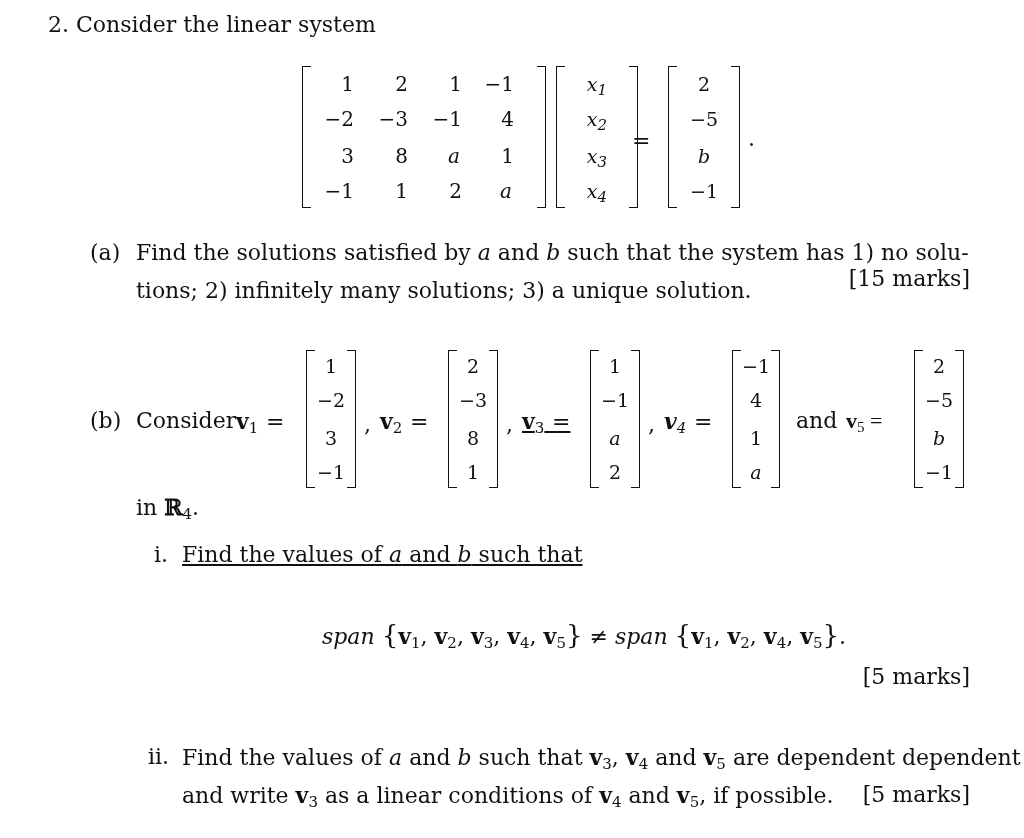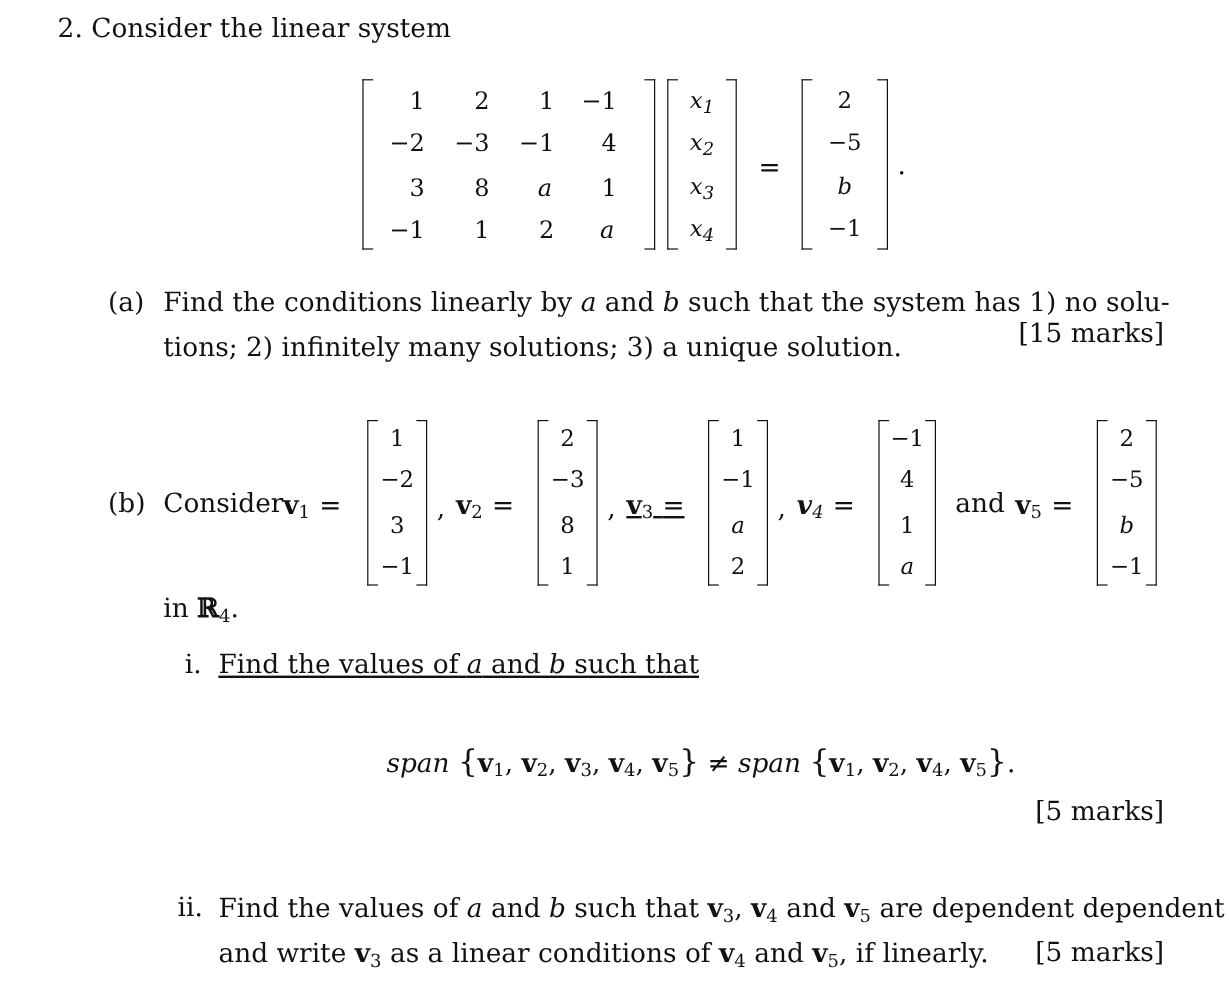--- a/index.html
+++ b/index.html
@@ -58,21 +58,21 @@
   <div class="cell" style="right:138px; top:78px;">8</div>
   <div class="cell italic" style="right:86px; top:78px;">a</div>
   <div class="cell" style="right:32px; top:78px;">1</div>
 
   <div class="cell" style="right:192px; top:113px;">−1</div>
   <div class="cell" style="right:138px; top:113px;">1</div>
   <div class="cell" style="right:84px; top:113px;">2</div>
   <div class="cell italic" style="right:34px; top:113px;">a</div>
 </div>
 
-<div class="matrix" style="left:556px; top:66px; width:58px; height:142px;">
+<div class="matrix" style="left:556px; top:66px; width:82px; height:142px;">
   <div class="br l"></div>
   <div class="br r"></div>
   <div class="vcell italic" style="top:6px;"><span>x</span><sub>1</sub></div>
   <div class="vcell italic" style="top:41px;"><span>x</span><sub>2</sub></div>
   <div class="vcell italic" style="top:78px;"><span>x</span><sub>3</sub></div>
   <div class="vcell italic" style="top:113px;"><span>x</span><sub>4</sub></div>
 </div>
 
 <div class="abs txt" style="left:632px; top:128px;">=</div>
 
@@ -81,21 +81,21 @@
   <div class="br r"></div>
   <div class="vcell" style="top:6px;">2</div>
   <div class="vcell" style="top:41px;">−5</div>
   <div class="vcell italic" style="top:78px;">b</div>
   <div class="vcell" style="top:113px;">−1</div>
 </div>
 <div class="abs txt" style="left:748px; top:126px;">.</div>
 
 <div class="abs txt" style="left:90px; top:240px;">(a)</div>
 <div class="abs txt" style="left:136px; top:240px;">
-  <span>Find the conditions linearly by </span><span class="it">a</span><span> and </span><span class="it">b</span><span> such that the system has 1) no solu-</span>
+  <span>Find the solutions satisfied by </span><span class="it">a</span><span> and </span><span class="it">b</span><span> such that the system has 1) no solu-</span>
 </div>
 <div class="abs txt" style="left:136px; top:278px;">tions; 2) infinitely many solutions; 3) a unique solution.</div>
 <div class="abs txt" style="right:54px; top:266px;">[15 marks]</div>
 
 <div class="abs txt" style="left:90px; top:408px;">(b)</div>
 <div class="abs txt" style="left:136px; top:408px;">Consider</div>
 
 <div class="abs txt bold" style="left:236px; top:408px;"><span>v</span><sub style="font-weight:normal">1</sub> <span style="font-weight:normal">=</span></div>
 <div class="matrix" style="left:306px; top:350px; width:50px; height:138px;">
   <div class="br l"></div>
@@ -133,21 +133,21 @@
 <div class="matrix" style="left:732px; top:350px; width:48px; height:138px;">
   <div class="br l"></div>
     <div class="br r"></div>
   <div class="vcell" style="top:4px;">−1</div>
   <div class="vcell" style="top:38px;">4</div>
   <div class="vcell" style="top:76px;">1</div>
   <div class="vcell italic" style="top:110px;">a</div>
 </div>
 <div class="abs txt" style="left:796px; top:408px;">and</div>
 
-<div class="abs txt bold" style="left:846px; top:408px;"><span>v</span><sub style="font-weight:normal">5</sub> <span style="font-weight:normal">=</span></div>
+<div class="abs txt bold" style="left:846px; top:408px;font-family:Liberation Serif, serif;"><span>v</span><sub style="font-weight:normal">5</sub> <span style="font-weight:normal">=</span></div>
 <div class="matrix" style="left:914px; top:350px; width:50px; height:138px;">
   <div class="br l"></div>
     <div class="br r"></div>
   <div class="vcell" style="top:4px;">2</div>
   <div class="vcell" style="top:38px;">−5</div>
   <div class="vcell italic" style="top:76px;">b</div>
   <div class="vcell" style="top:110px;">−1</div>
 </div>
 
 <div class="abs txt" style="left:136px; top:494px;">
@@ -167,15 +167,15 @@
   <span style="font-size:26px">{</span><b>v</b><sub>1</sub>, <b>v</b><sub>2</sub>, <b>v</b><sub>4</sub>, <b>v</b><sub>5</sub><span style="font-size:26px">}</span><span>.</span>
 </div>
 
 <div class="abs txt" style="right:54px; top:664px;">[5 marks]</div>
 
 <div class="abs txt" style="left:148px; top:744px;">ii.</div>
 <div class="abs txt" style="left:182px; top:744px;">
   <span>Find the values of </span><span class="it">a</span><span> and </span><span class="it">b</span><span> such that </span><b>v</b><sub>3</sub>, <b>v</b><sub>4</sub> and <b>v</b><sub>5</sub><span> are dependent dependent</span>
 </div>
 <div class="abs txt" style="left:182px; top:782px;">
-  <span>and write </span><b>v</b><sub>3</sub><span> as a linear conditions of </span><b>v</b><sub>4</sub><span> and </span><b>v</b><sub>5</sub><span>, if linearly.</span>
+  <span>and write </span><b>v</b><sub>3</sub><span> as a linear conditions of </span><b>v</b><sub>4</sub><span> and </span><b>v</b><sub>5</sub><span>, if possible.</span>
 </div>
 <div class="abs txt" style="right:54px; top:782px;">[5 marks]</div>
 
 </body></html>

